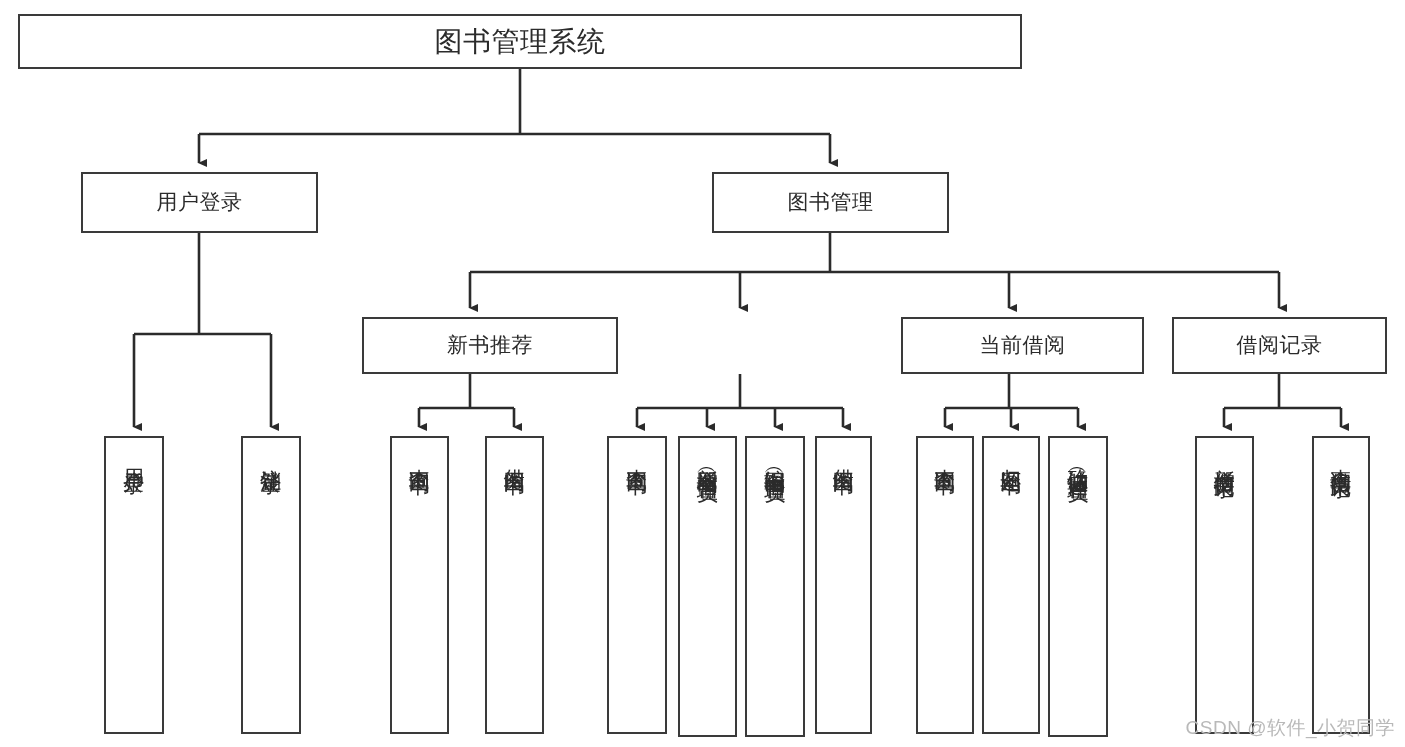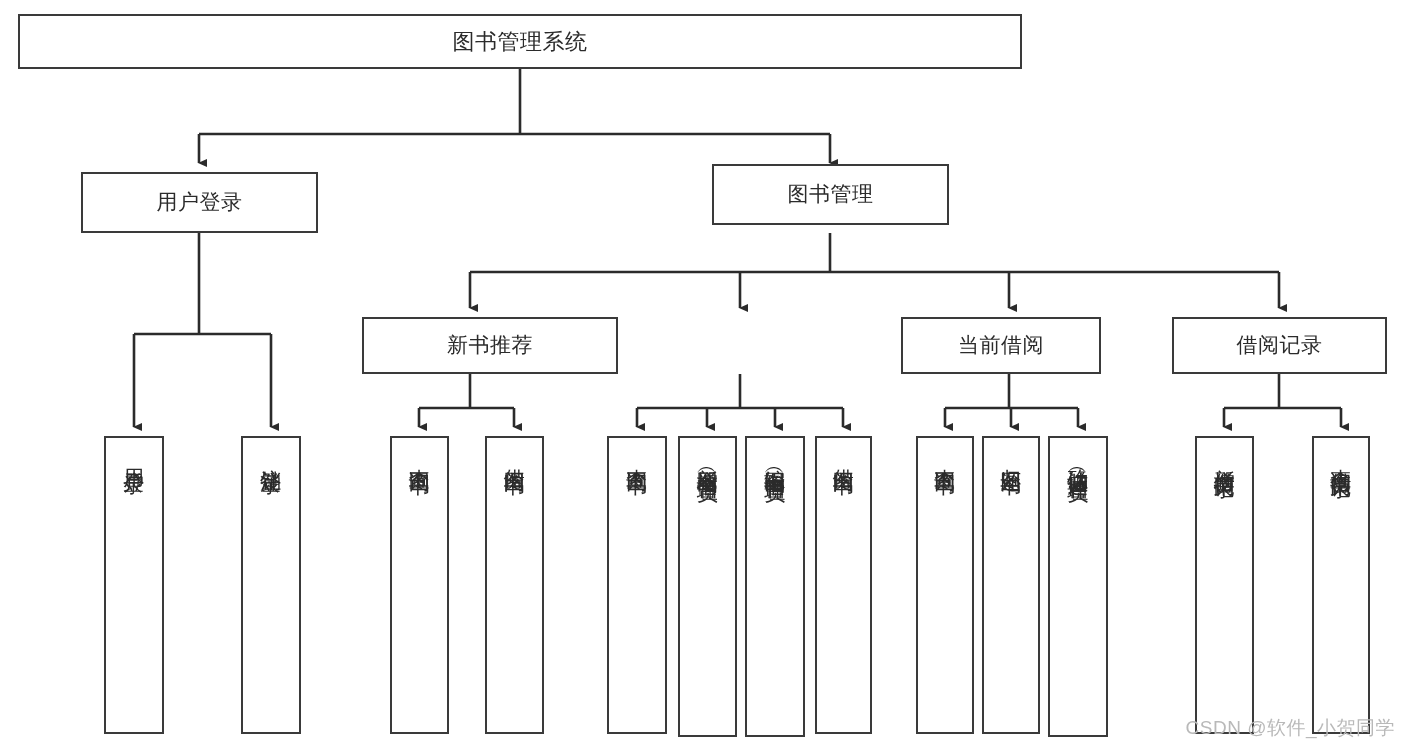--- a/index.html
+++ b/index.html
@@ -40,21 +40,21 @@
     display: block;
     text-align: center;
     line-height: 1.18;
     color: #2b2b2b;
     letter-spacing: 0.5px;
   }
   .horiz .node-label {
     font-size: 21px;
   }
   .root .node-label {
-    font-size: 22px;
+    font-size: 28px;
   }
   .vert {
     align-items: flex-start;
     justify-content: center;
     padding-top: 14px;
   }
   .vert .node-label {
     writing-mode: vertical-rl;
     text-orientation: upright;
     font-size: 21px;
@@ -145,30 +145,30 @@
   </svg>
 
   <div class="node-box root horiz" style="left:18px; top:14px; width:1004px; height:55px;">
     <span class="node-label">图书管理系统</span>
   </div>
 
   <div class="node-box horiz" style="left:81px; top:172px; width:237px; height:61px;">
     <span class="node-label">用户登录</span>
   </div>
 
-  <div class="node-box horiz" style="left:712px; top:164px; width:237px; height:61px;">
+  <div class="node-box horiz" style="left:712px; top:172px; width:237px; height:61px;">
     <span class="node-label">图书管理</span>
   </div>
 
   <div class="node-box horiz" style="left:362px; top:317px; width:256px; height:57px;">
     <span class="node-label">新书推荐</span>
   </div>
 
 
-  <div class="node-box horiz" style="left:901px; top:317px; width:200px; height:57px;">
+  <div class="node-box horiz" style="left:901px; top:317px; width:243px; height:57px;">
     <span class="node-label">当前借阅</span>
   </div>
 
   <div class="node-box horiz" style="left:1172px; top:317px; width:215px; height:57px;">
     <span class="node-label">借阅记录</span>
   </div>
 
   <div class="node-box vert" style="left:104px; top:436px; width:60px; height:298px;">
     <span class="node-label">用户登录</span>
   </div>

